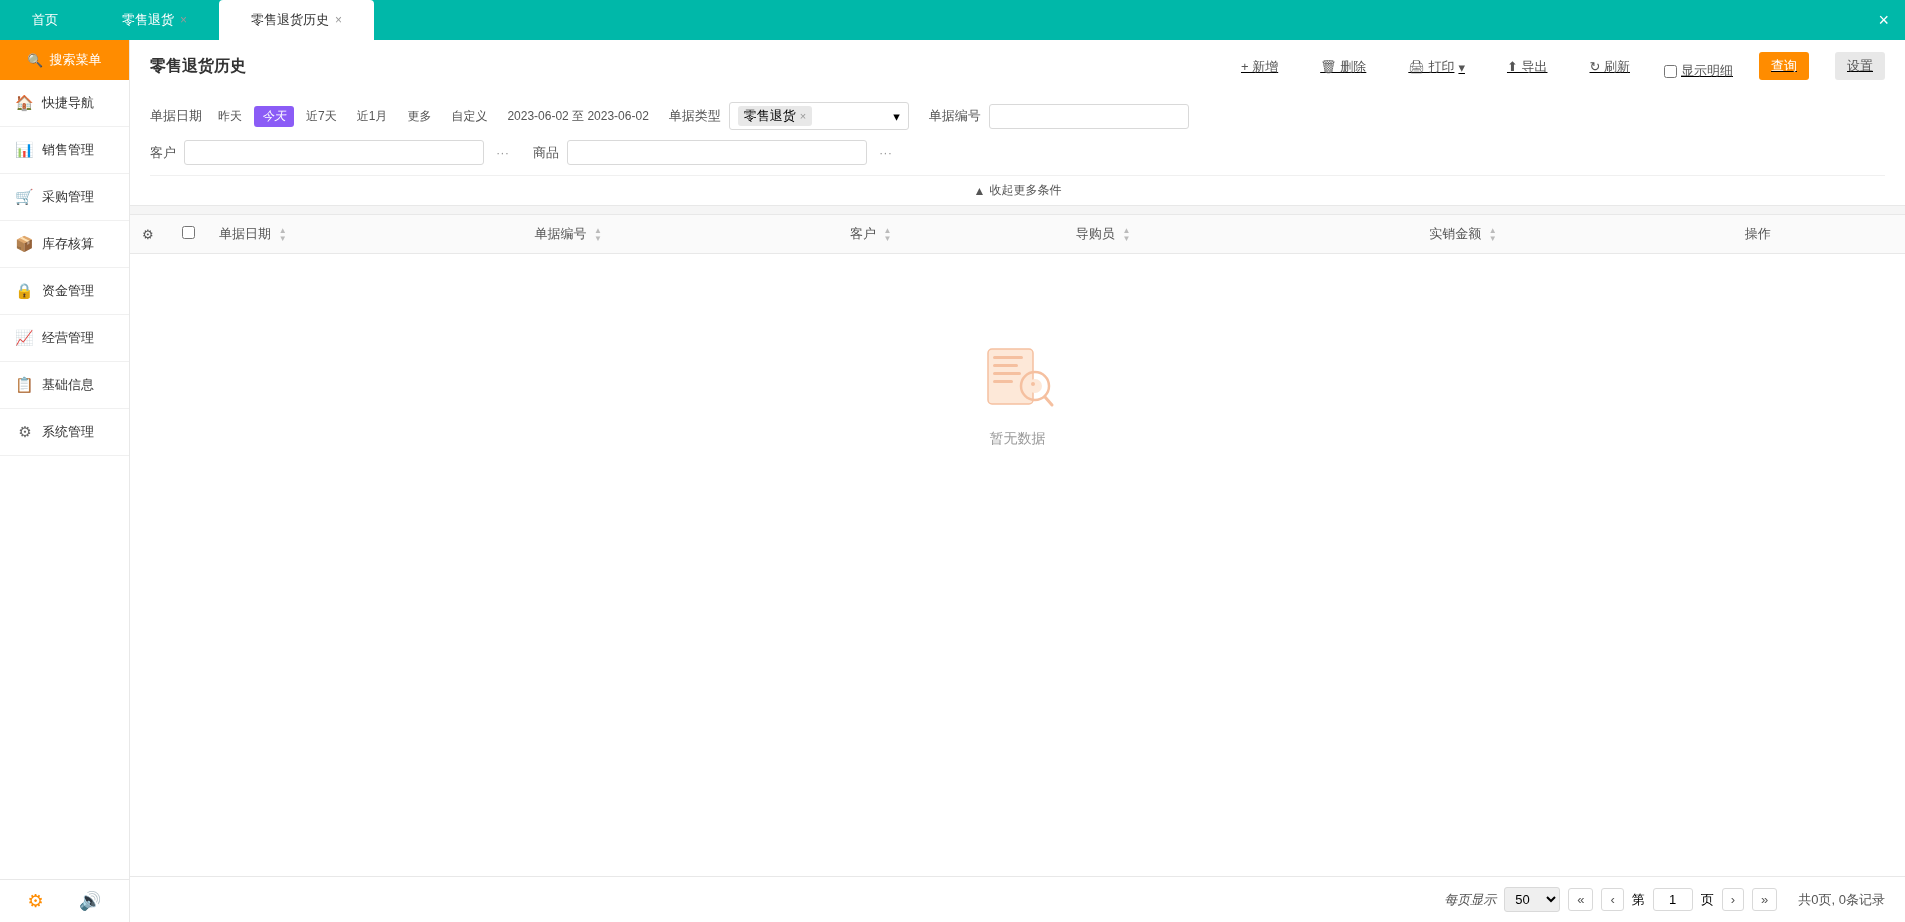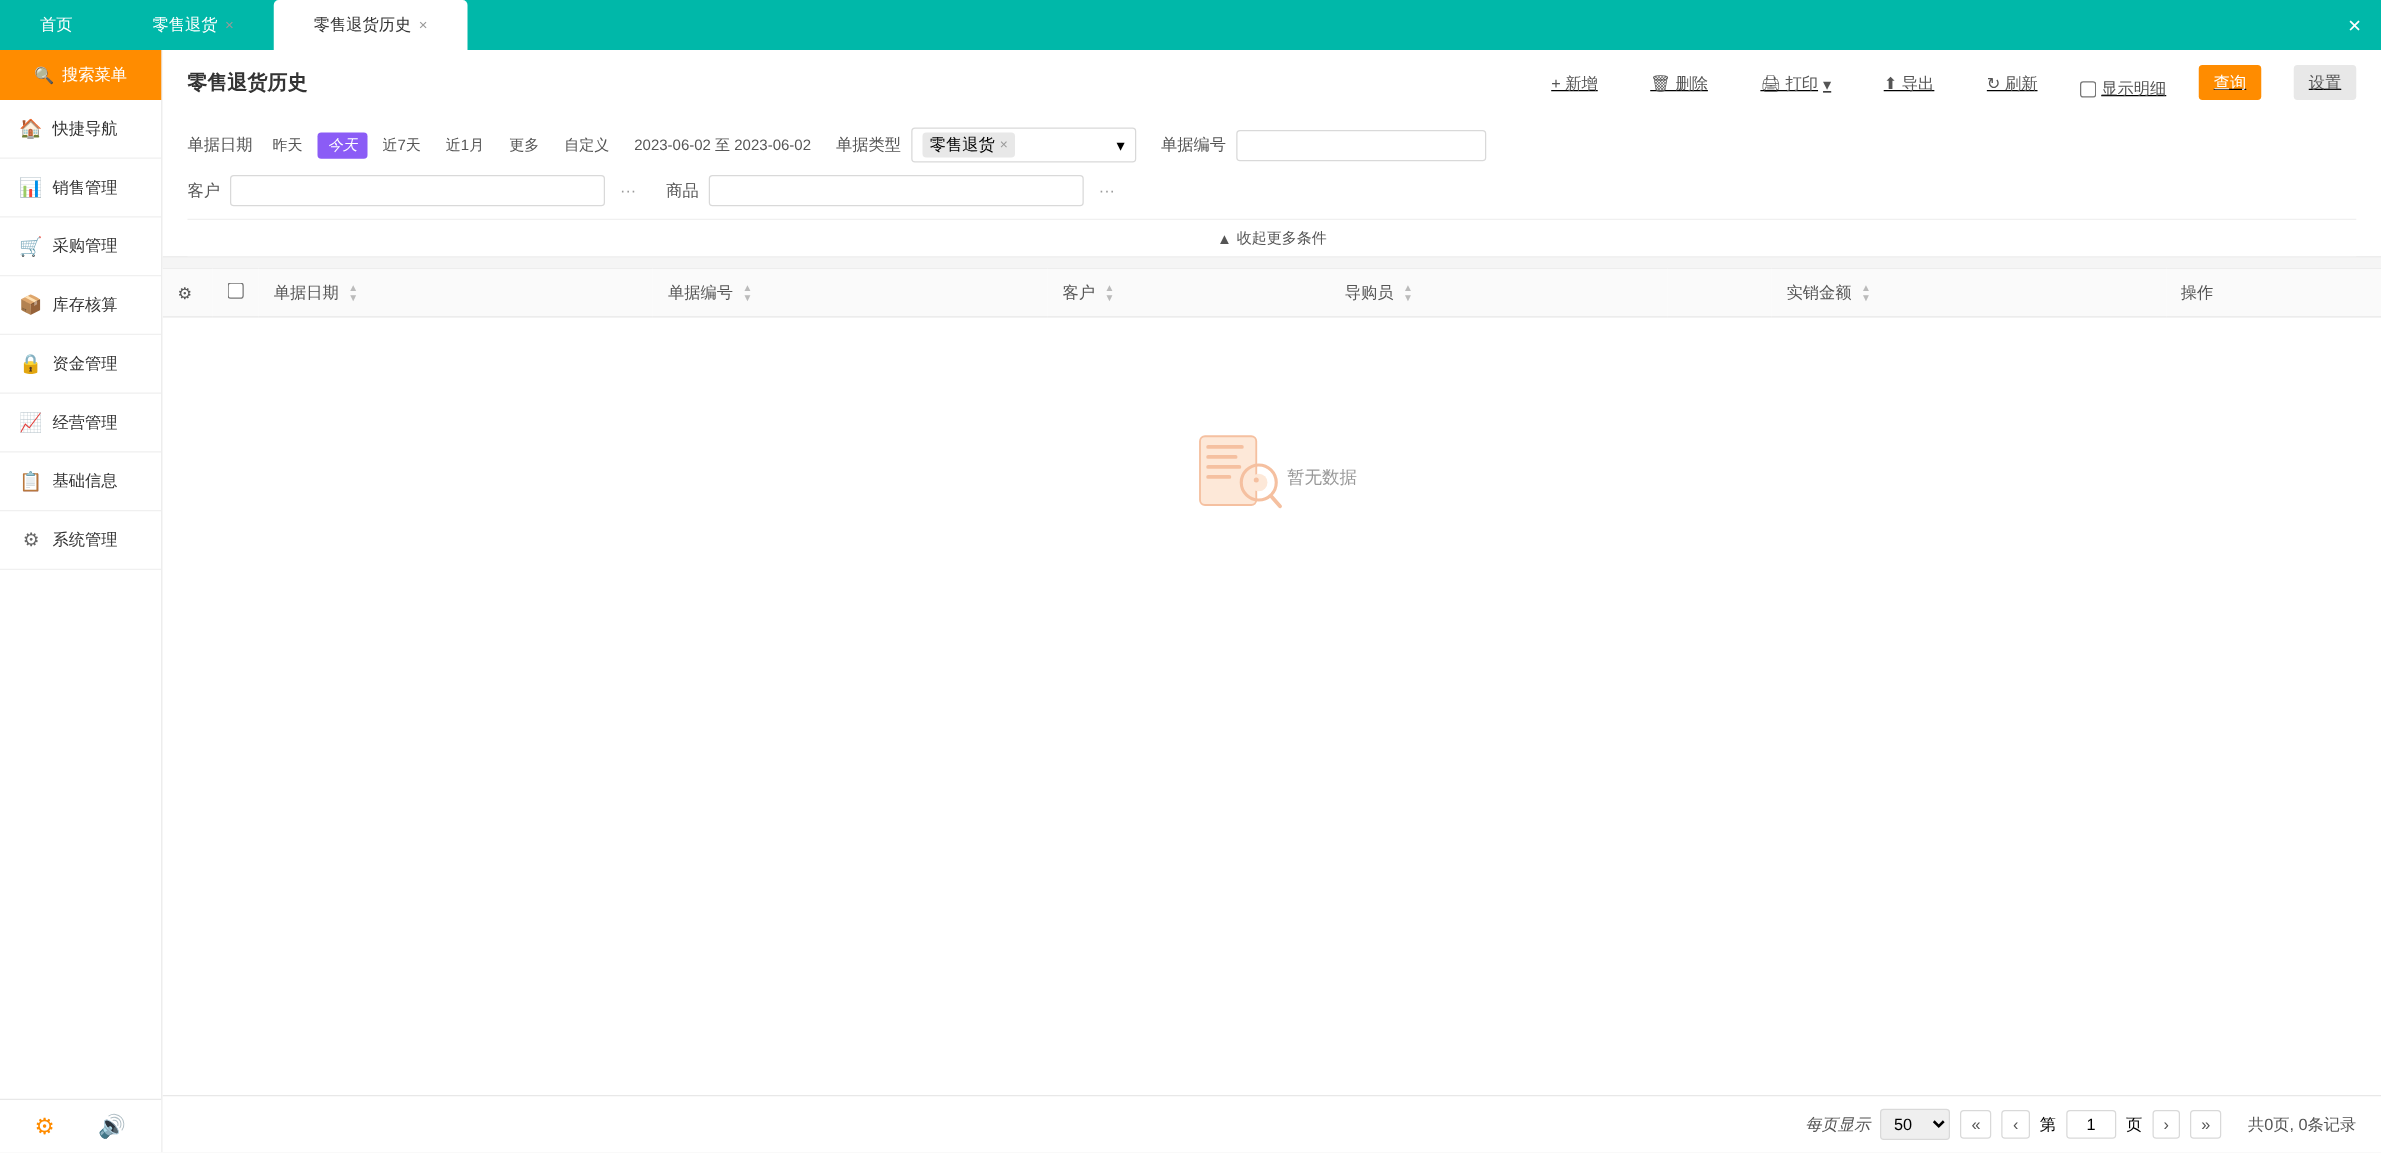--- a/index.html
+++ b/index.html
@@ -323,20 +323,21 @@
     .th-gear {
       width: 40px;
       text-align: center;
     }
     .th-checkbox {
       width: 36px;
       text-align: center;
     }
     .empty-state {
       display: flex;
+      flex-direction: column;
       align-items: center;
       justify-content: center;
       padding: 80px 0;
     }
     .empty-icon {
       width: 80px;
       height: 80px;
       margin-bottom: 16px;
     }
     .empty-text {

